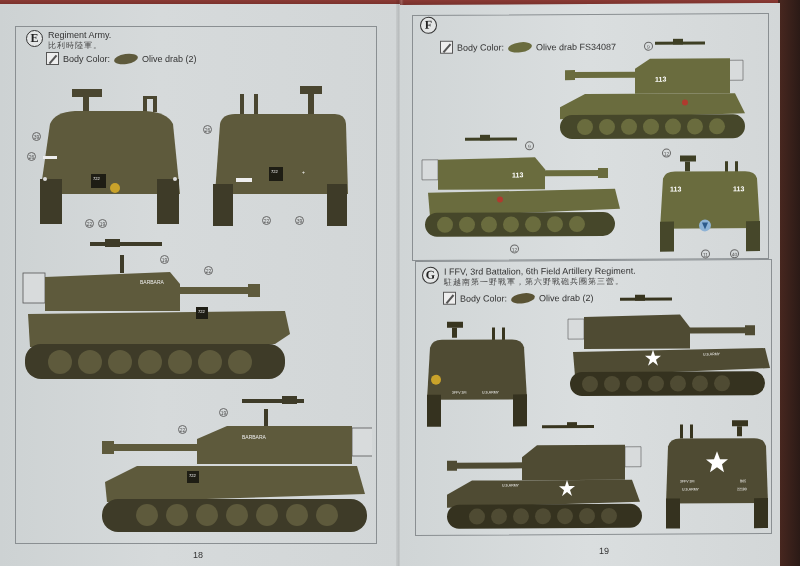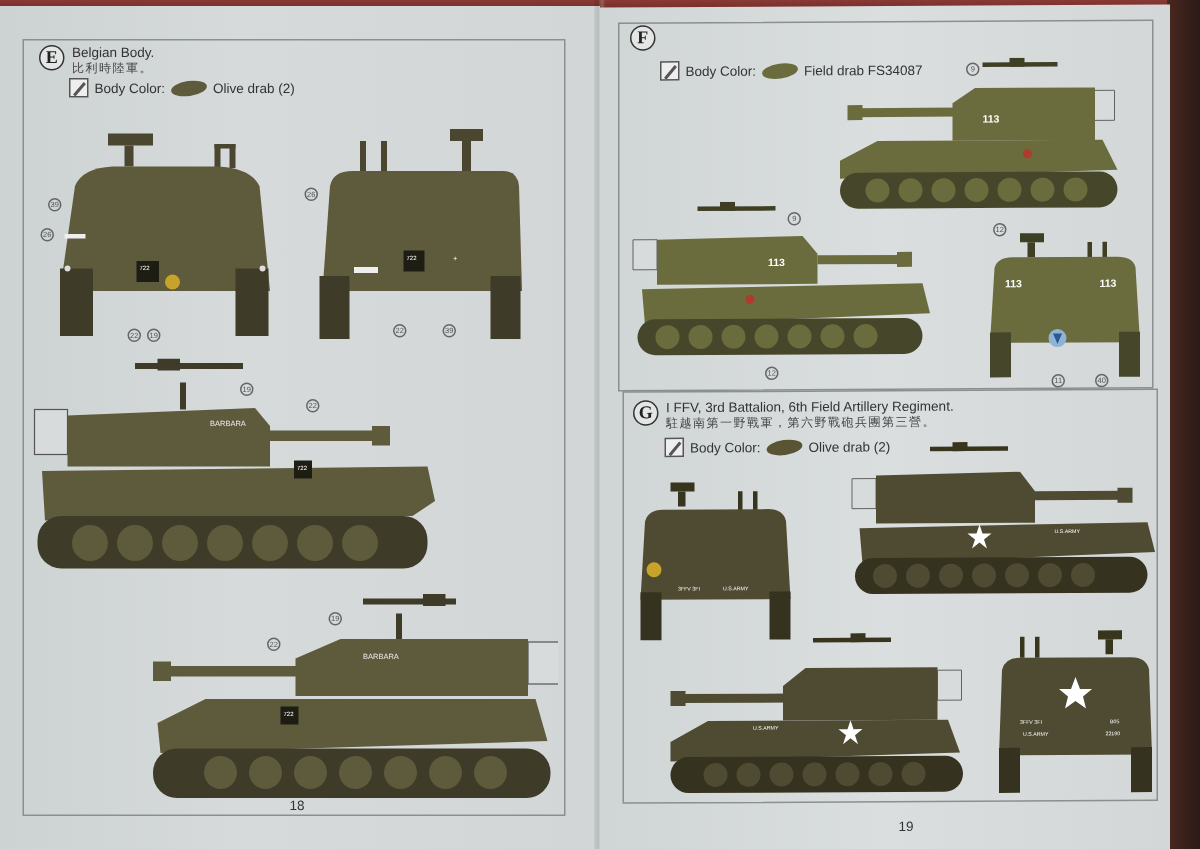--- a/index.html
+++ b/index.html
@@ -77,21 +77,21 @@
 <div class="spread">
   <div class="table-top"></div>
   <div class="table-right"></div>
 
   <div class="page left">
     <div class="frame frame-e"></div>
 
     <div class="header" style="left:26px; top:26px;">
       <div class="badge">E</div>
       <div class="title-block">
-        <div class="title">Belgian Body.</div>
+        <div class="title">Regiment Army.</div>
         <div class="subtitle">比利時陸軍。</div>
       </div>
     </div>
     <div class="color-row" style="left:46px; top:48px;">
       <div class="brush"></div>
       <span>Body Color:</span>
       <div class="swatch" style="background:#5e5a3c"></div>
       <span>Olive drab (2)</span>
     </div>
 
@@ -178,37 +178,37 @@
           <circle cx="110" cy="121" r="11"></circle>
         <circle cx="140" cy="121" r="11"></circle>
           <circle cx="170" cy="121" r="11"></circle>
           <circle cx="200" cy="121" r="11"></circle>
         <circle cx="230" cy="121" r="11"></circle>
       </g>
     </svg>
     <div class="callout" style="left:219px; top:404px;">19</div>
     <div class="callout" style="left:178px; top:421px;">22</div>
 
-    <div class="page-num" style="left:193px; top:528px;">18</div>
+    <div class="page-num" style="left:193px; top:546px;">18</div>
   </div>
 
   <div class="gutter"></div>
 
   <div class="page right">
     <div class="frame" style="left:12px; top:10px; width:357px; height:246px;"></div>
     <div class="frame" style="left:15px; top:256px; width:357px; height:275px;"></div>
 
     <div class="header" style="left:20px; top:12px;">
       <div class="badge">F</div>
     </div>
     <div class="color-row" style="left:40px; top:36px;">
       <div class="brush"></div>
       <span>Body Color:</span>
       <div class="swatch" style="background:#6a6c3e"></div>
-      <span>Field drab FS34087</span>
+      <span>Olive drab FS34087</span>
     </div>
 
     <svg class="vehicle" style="left:155px; top:35px;" width="200" height="105" viewBox="0 0 200 105">
       <rect x="100" y="3" width="50" height="3" fill="#3e3f24"></rect>
       <rect x="118" y="0" width="10" height="6" fill="#3e3f24"></rect>
       <rect x="172" y="22" width="16" height="20" fill="#d8dbdc" stroke="#555" stroke-width="0.6"></rect>
       <path d="M80 30 L95 20 L175 20 L175 55 L80 55 Z" fill="#6a6c3e"></path>
       <rect x="15" y="33" width="70" height="6" fill="#6a6c3e"></rect>
       <rect x="10" y="31" width="10" height="10" fill="#6a6c3e"></rect>
       <path d="M5 68 L30 55 L180 55 L190 75 L5 80 Z" fill="#6a6c3e"></path>

